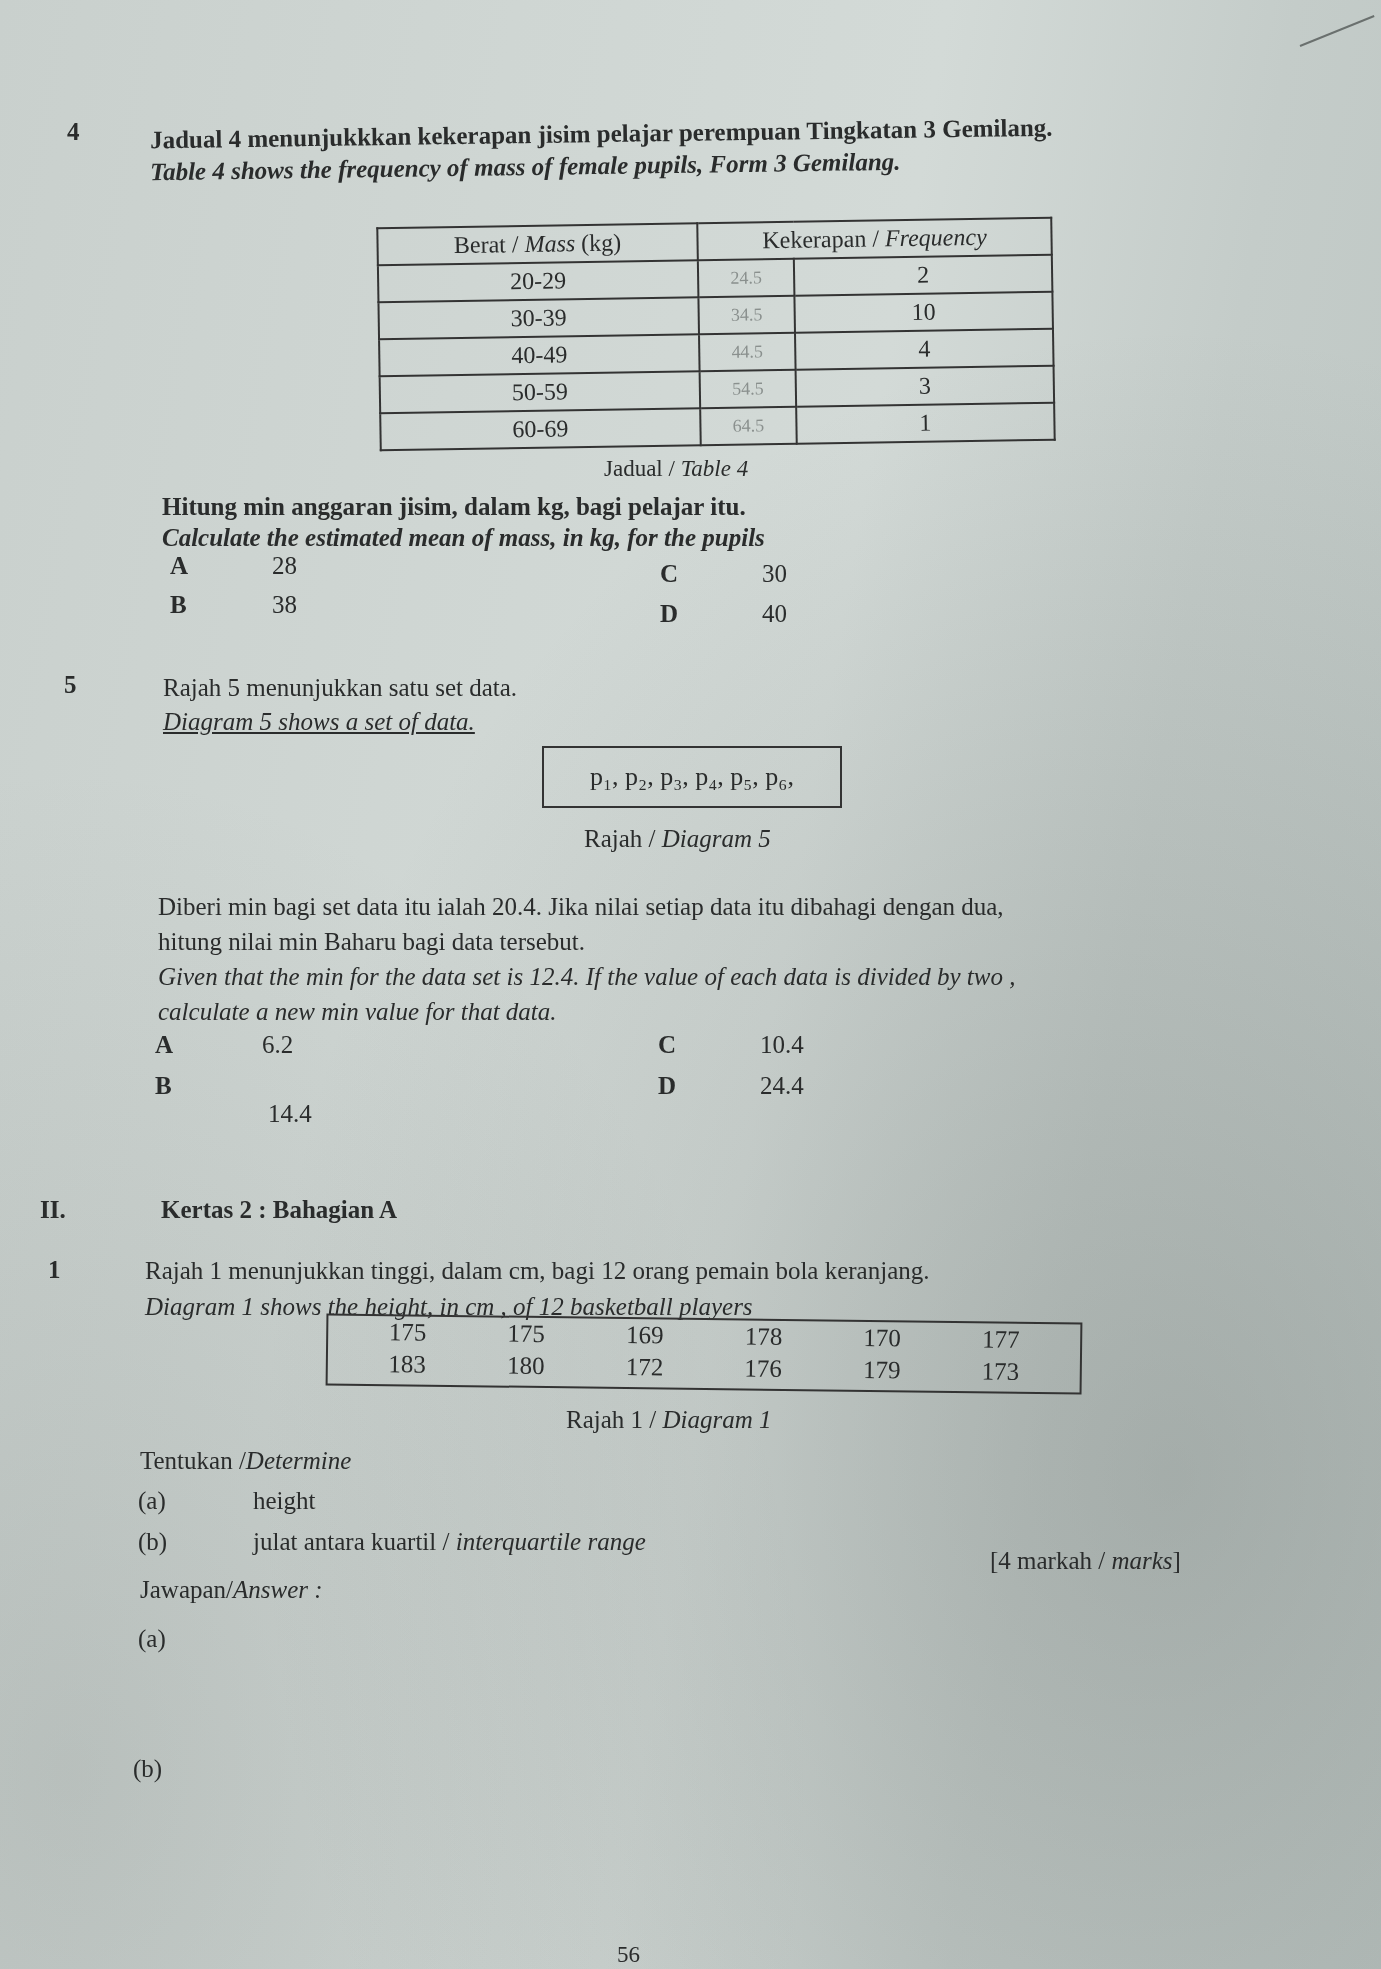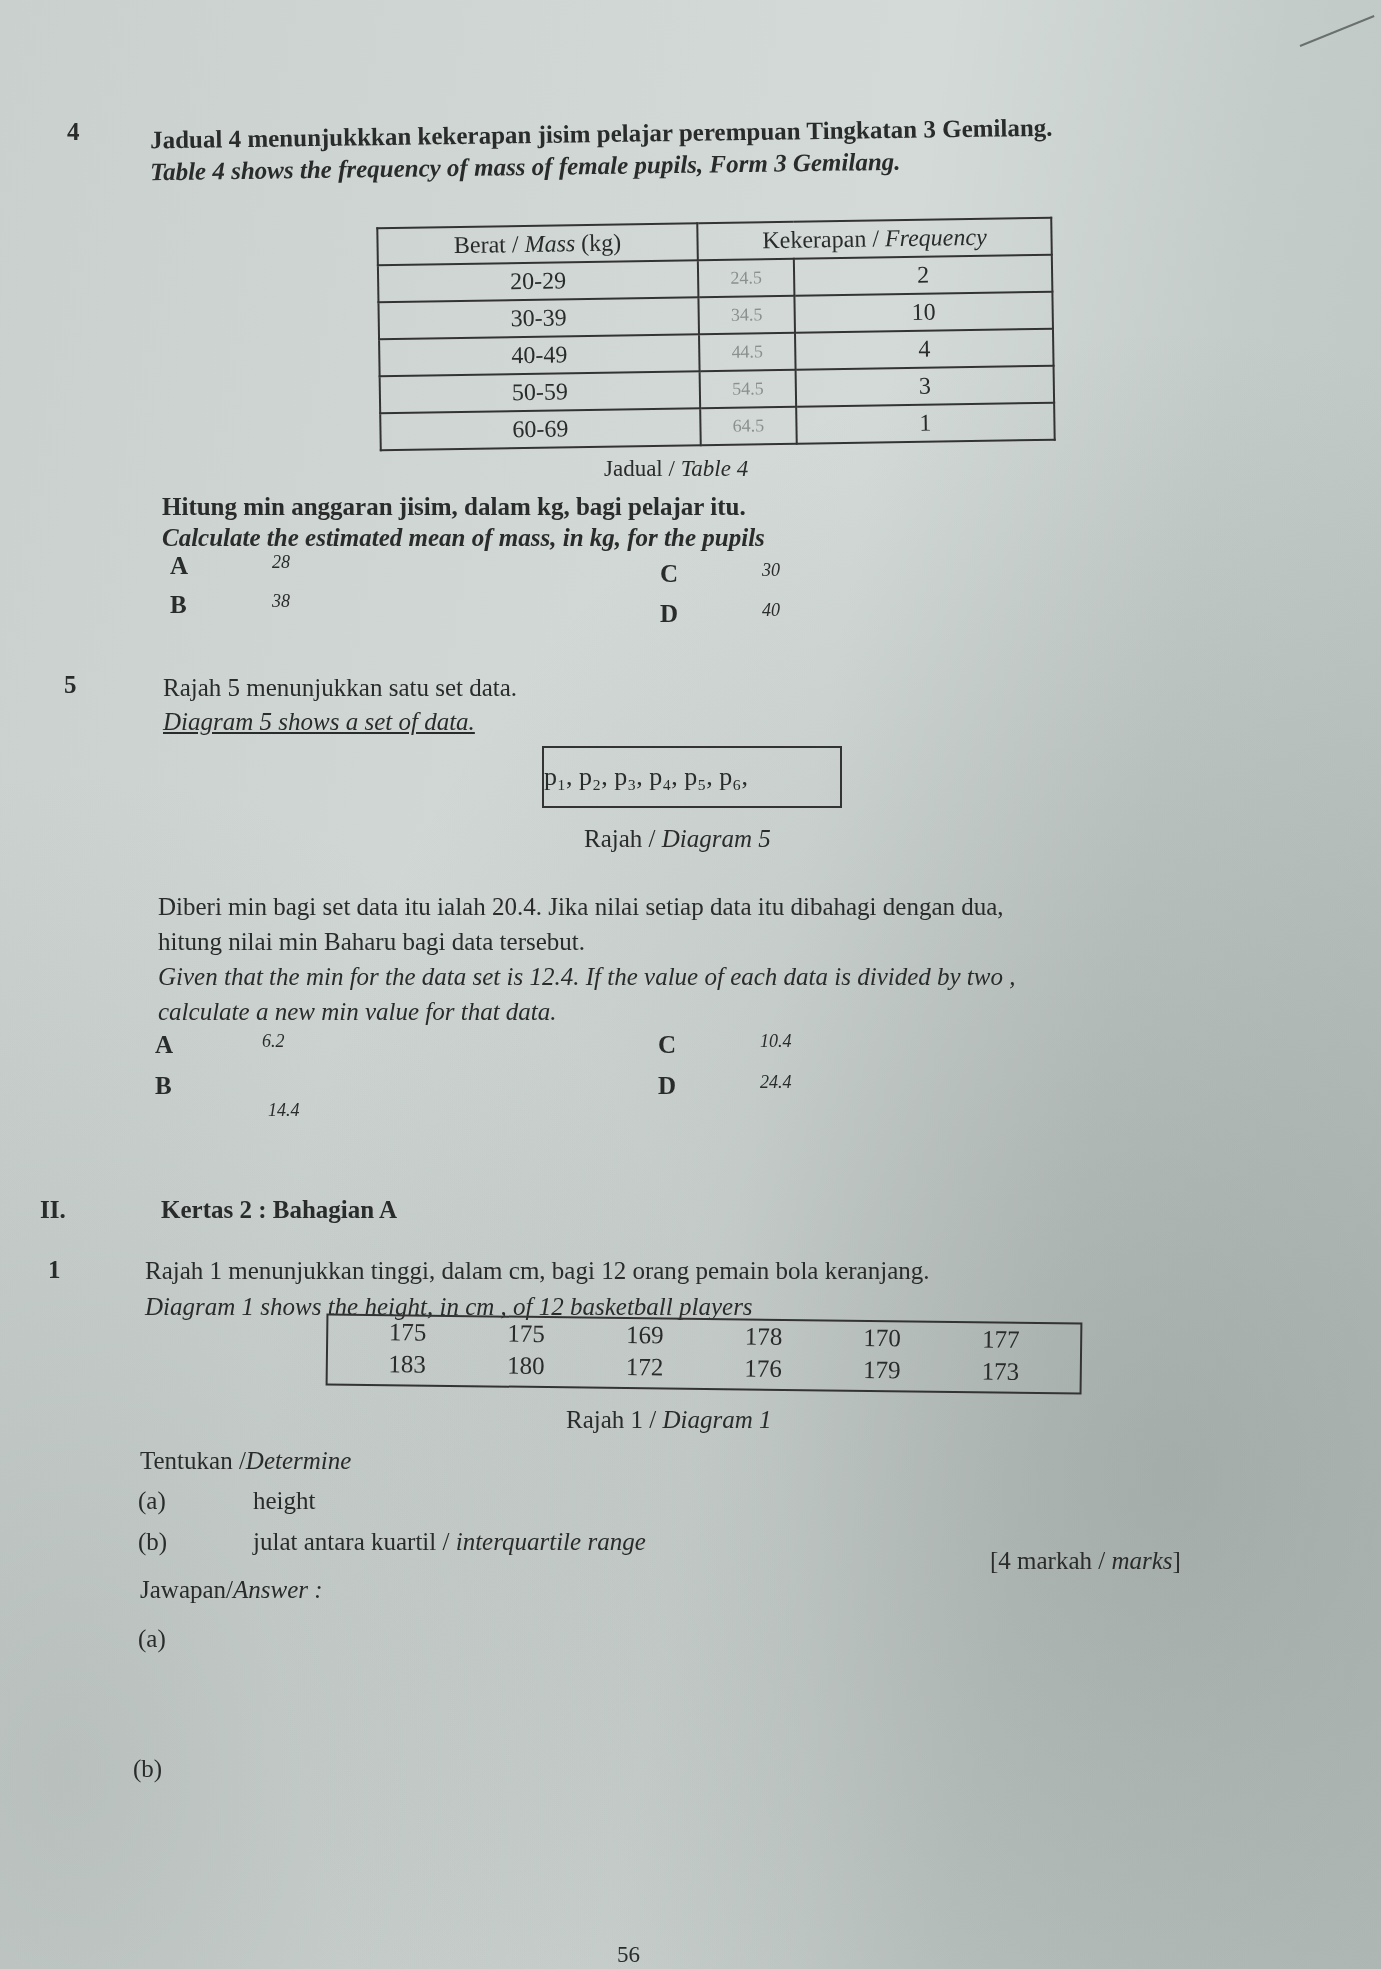--- a/index.html
+++ b/index.html
@@ -16,22 +16,22 @@
   }
   .page-edge { position:absolute; left:1300px; top:45px; width:80px; height:2px; background:#6a706e; transform:rotate(-22deg); transform-origin:left; }
   .abs { position:absolute; }
   .q-num { font-weight:bold; font-size:25px; }
   .txt { font-size:25px; line-height:33px; white-space:nowrap; }
   .bold { font-weight:bold; }
   .it { font-style:italic; }
   table.freq { border-collapse:collapse; font-size:24px; }
   table.freq td, table.freq th { border:2px solid #333; padding:0; height:35px; text-align:center; font-weight:normal; }
   .opt-letter { font-weight:bold; font-size:25px; }
-  .opt-val { font-size:18px;font-style:italic; }
-  .databox { border:2px solid #333; width:296px; height:58px; display:flex; align-items:center; justify-content:flex-start; font-size:26px; }
+  .opt-val { font-size:25px; }
+  .databox { border:2px solid #333; width:296px; height:58px; display:flex; align-items:center; justify-content:center; font-size:26px; }
   .heights { border:2px solid #333; width:752px; height:68px; }
   .hrow { display:flex; justify-content:space-around; font-size:25px; line-height:32px; padding:0 20px; }
   .hrow span { width:100px; text-align:center; }
 </style>
 </head>
 <body>
 
 <div class="shade"></div>
 <div class="page-edge"></div>
 

